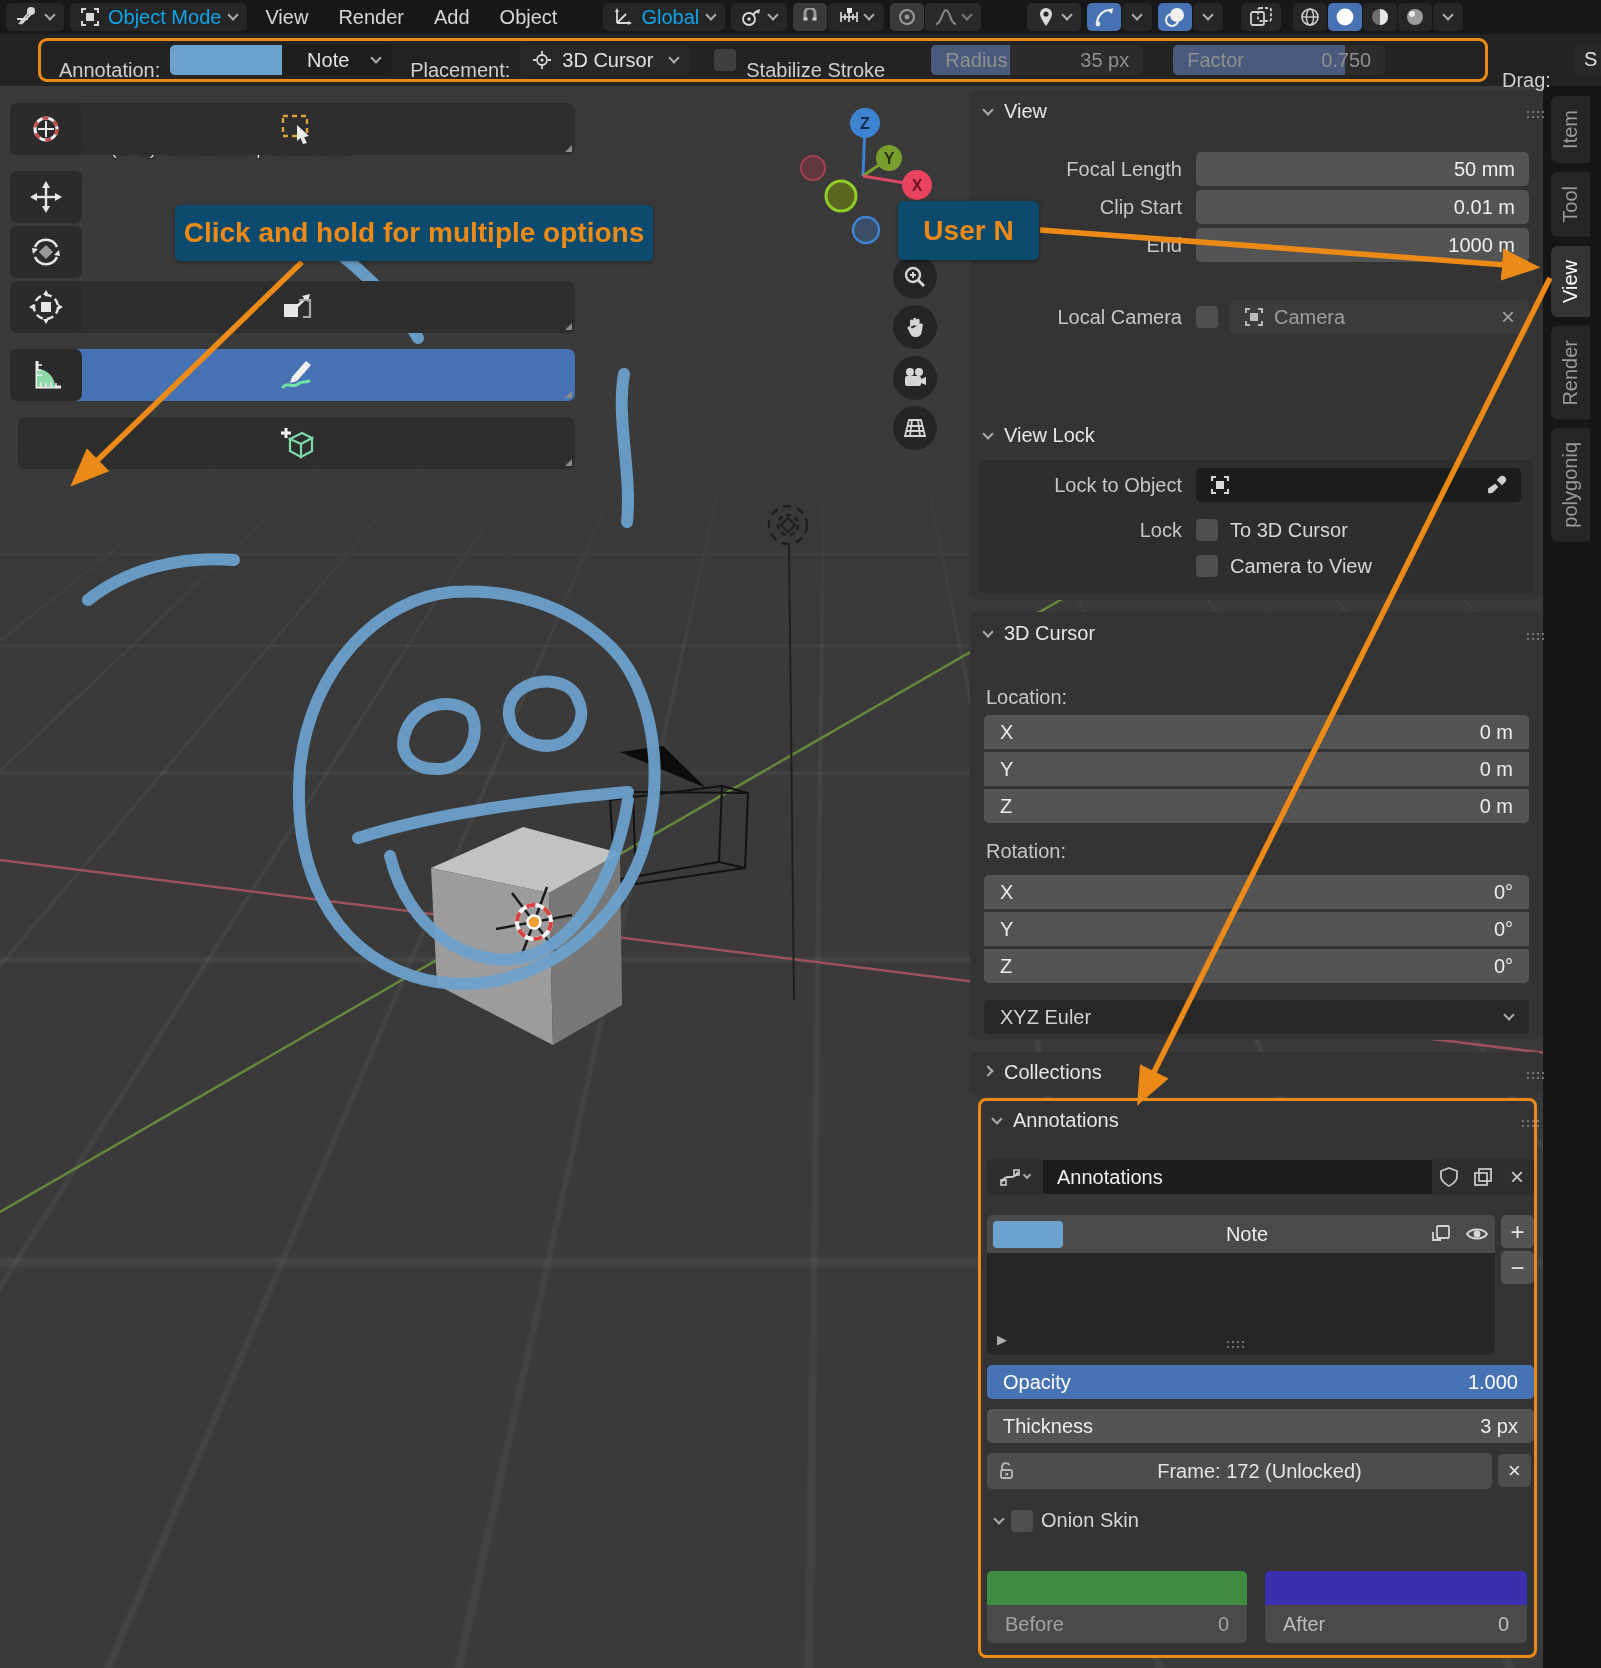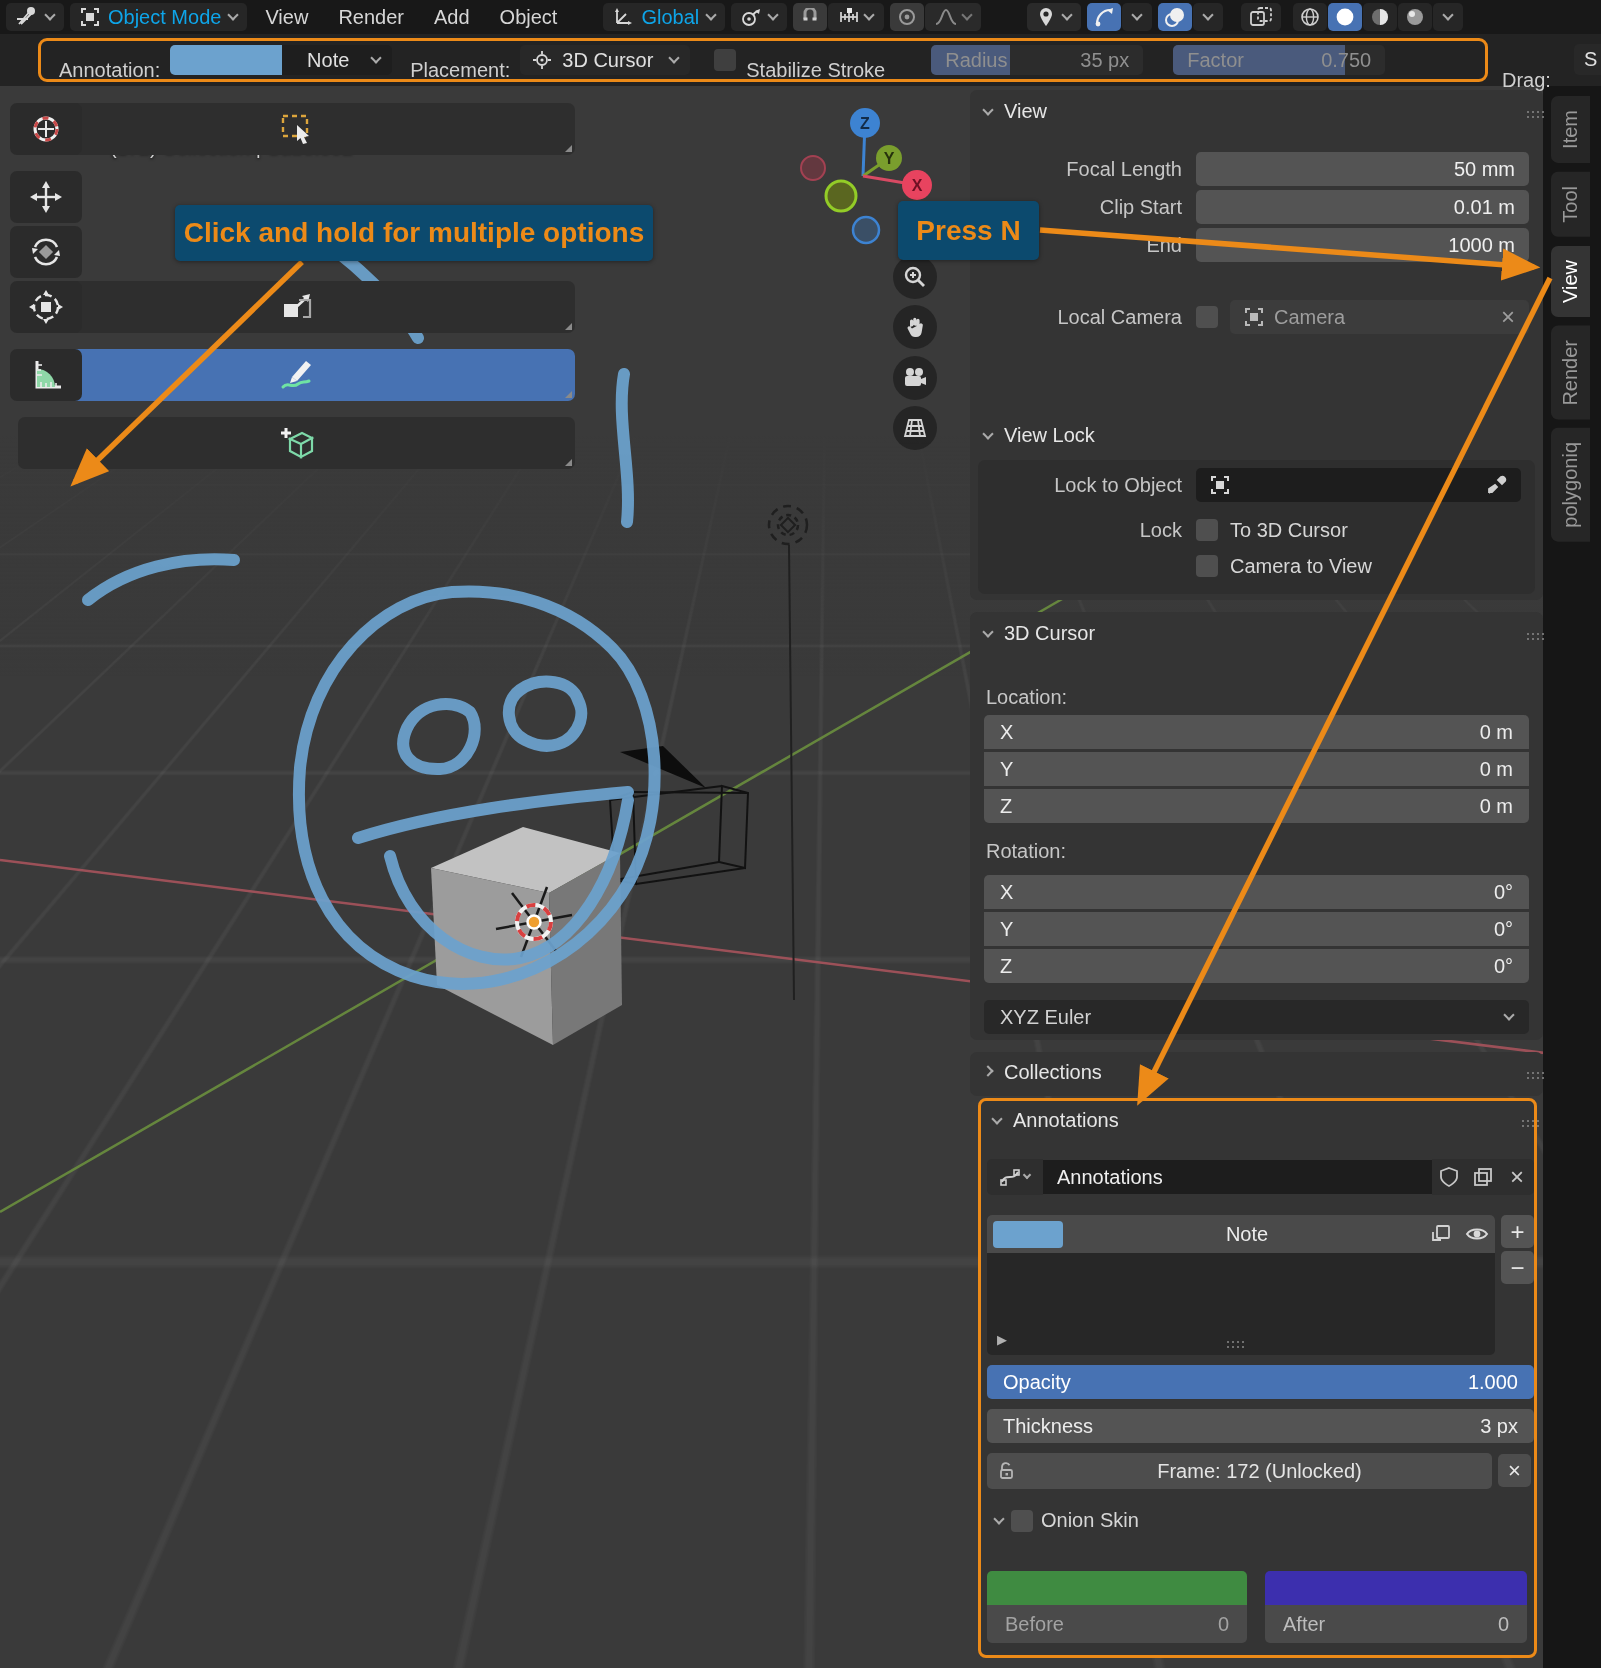--- a/index.html
+++ b/index.html
@@ -697,17 +697,17 @@
         </marker>
       </defs>
       <line x1="302" y1="262" x2="75" y2="482" stroke="var(--accent-orange)" stroke-width="5.5" marker-end="url(#ah)"></line>
       <line x1="1040" y1="230" x2="1534" y2="267" stroke="var(--accent-orange)" stroke-width="5.5" marker-end="url(#ah)"></line>
       <line x1="1550" y1="278" x2="1140" y2="1100" stroke="var(--accent-orange)" stroke-width="5.5" marker-end="url(#ah)"></line>
     </svg>
     <div class="callout" style="left:175px; top:205px; width:478px; height:56px;">
       <span>Click and hold for multiple options</span>
     </div>
     <div class="callout" style="left:898px; top:201px; width:141px; height:59px;">
-      <span>Press N</span>
+      <span>User N</span>
     </div>
   </div>
 
 </div>
 
 </body></html>

